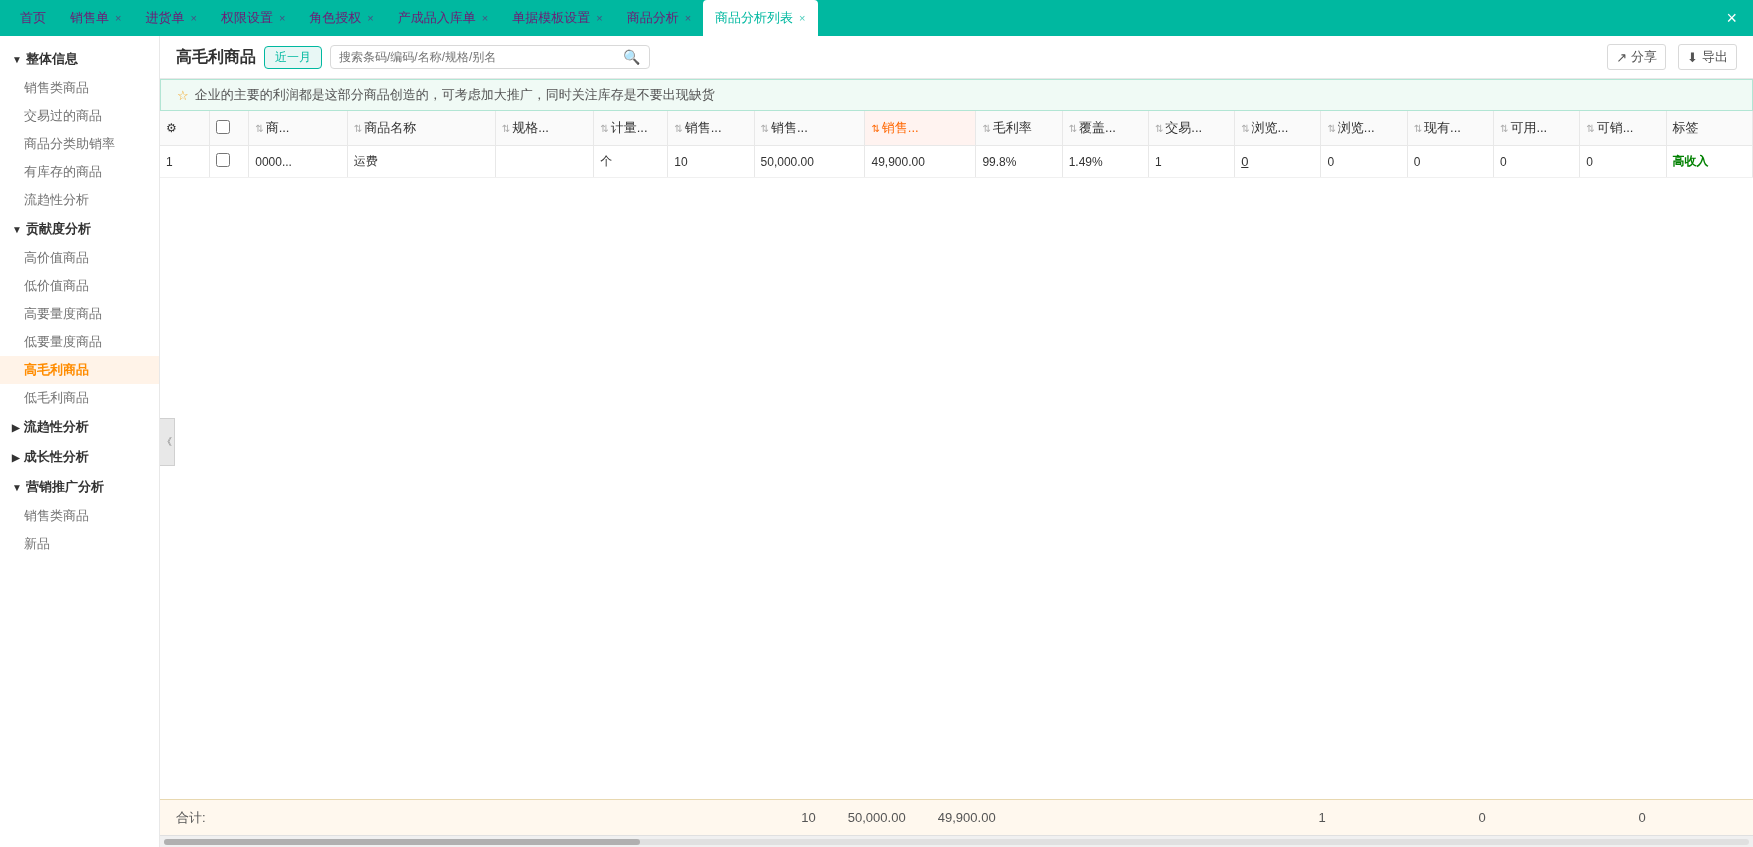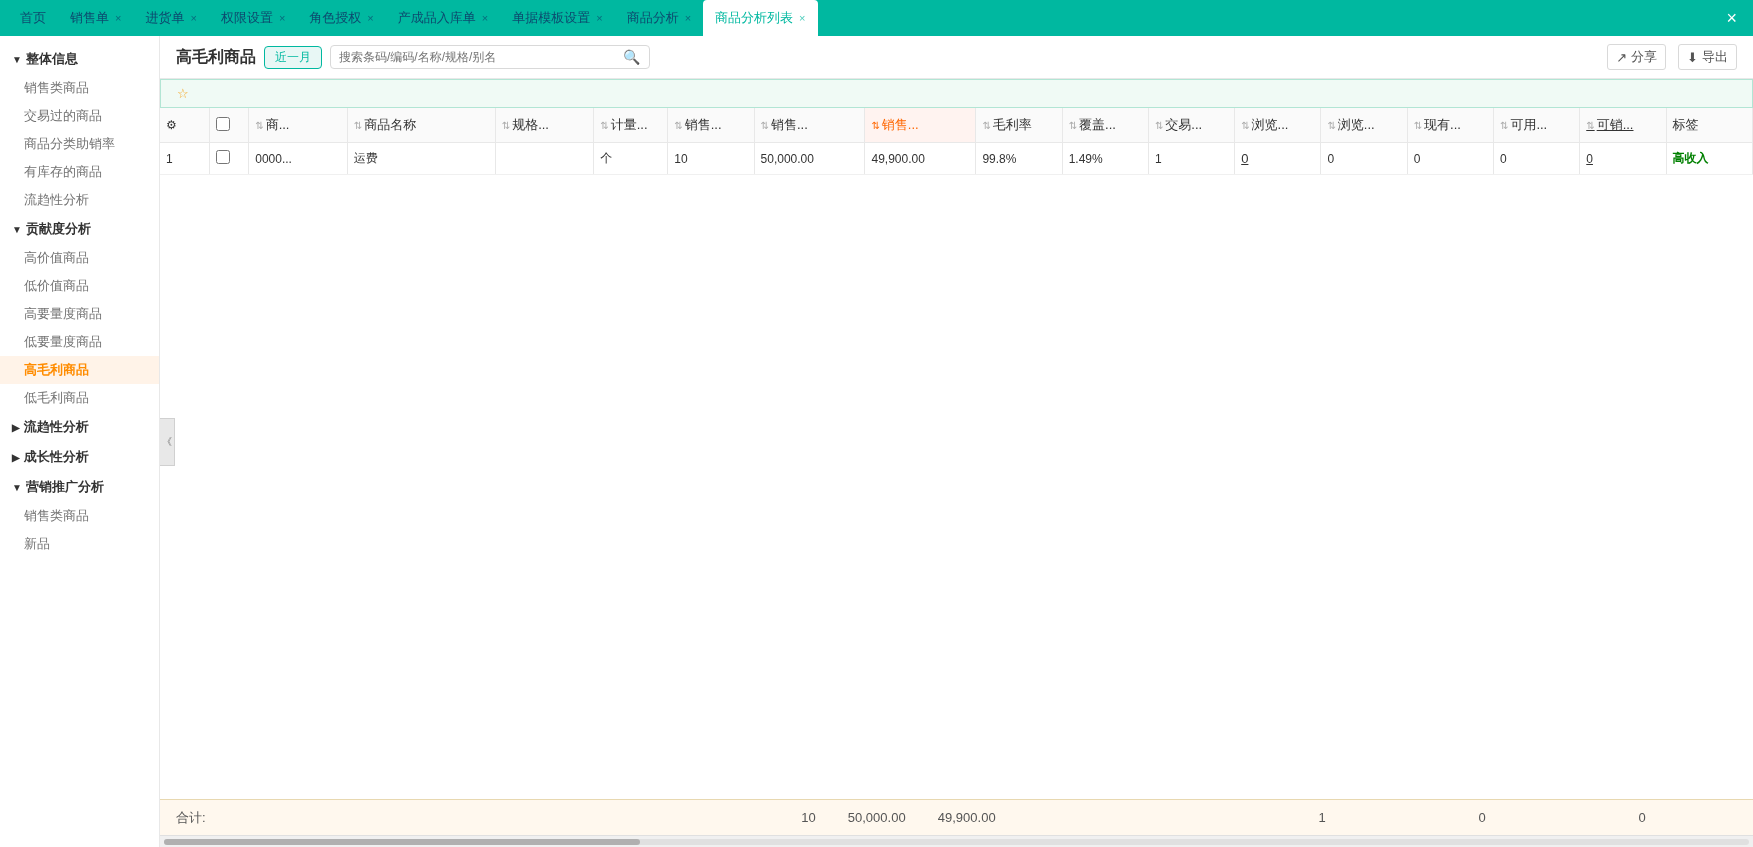--- a/index.html
+++ b/index.html
@@ -15,21 +15,21 @@
       color: #fff;
       flex-shrink: 0;
     }
     .top-nav .nav-item {
       display: flex;
       align-items: center;
       padding: 0 12px;
       height: 36px;
       cursor: pointer;
       white-space: nowrap;
-      color: #0c4a6e;
+      color: #701a75;
       font-size: 13px;
       position: relative;
     }
     .top-nav .nav-item.active {
       background: #fff;
       color: #00b8a0;
       border-radius: 4px 4px 0 0;
     }
     .top-nav .nav-item .close-icon {
       margin-left: 6px;
@@ -273,21 +273,21 @@
     .col-unit { width: 60px; }
     .col-qty { width: 70px; }
     .col-sales { width: 90px; }
     .col-gross { width: 70px; }
     .col-cover { width: 70px; }
     .col-trade { width: 70px; }
     .col-browse1 { width: 70px; }
     .col-browse2 { width: 70px; }
     .col-stock { width: 70px; }
     .col-avail { width: 70px; }
-    .col-sellable { width: 70px; text-decoration: underline; }
+    .col-sellable { width: 70px; }
     .col-tag { width: 70px; }
   </style>
 </head>
 <body>
 
 <div class="top-nav">
   <div class="nav-item">
     <span>首页</span>
   </div>
   <div class="nav-item">
@@ -413,20 +413,21 @@
         </button>
         <button class="action-btn">
           <span>⬇</span>
           <span>导出</span>
         </button>
       </div>
     </div>
 
     <div class="info-bar">
       <span class="info-icon">☆</span>
+      <span>企业的主要的利润都是这部分商品创造的，可考虑加大推广，同时关注库存是不要出现缺货</span>
     </div>
 
     <div class="table-container">
       <table>
         <thead>
           <tr>
             <th class="col-no">⚙</th>
             <th class="col-cb"><input type="checkbox" class="cb" style=""></th>
             <th class="col-code">
               <span class="sort-icon">⇅</span><span>商...</span>

